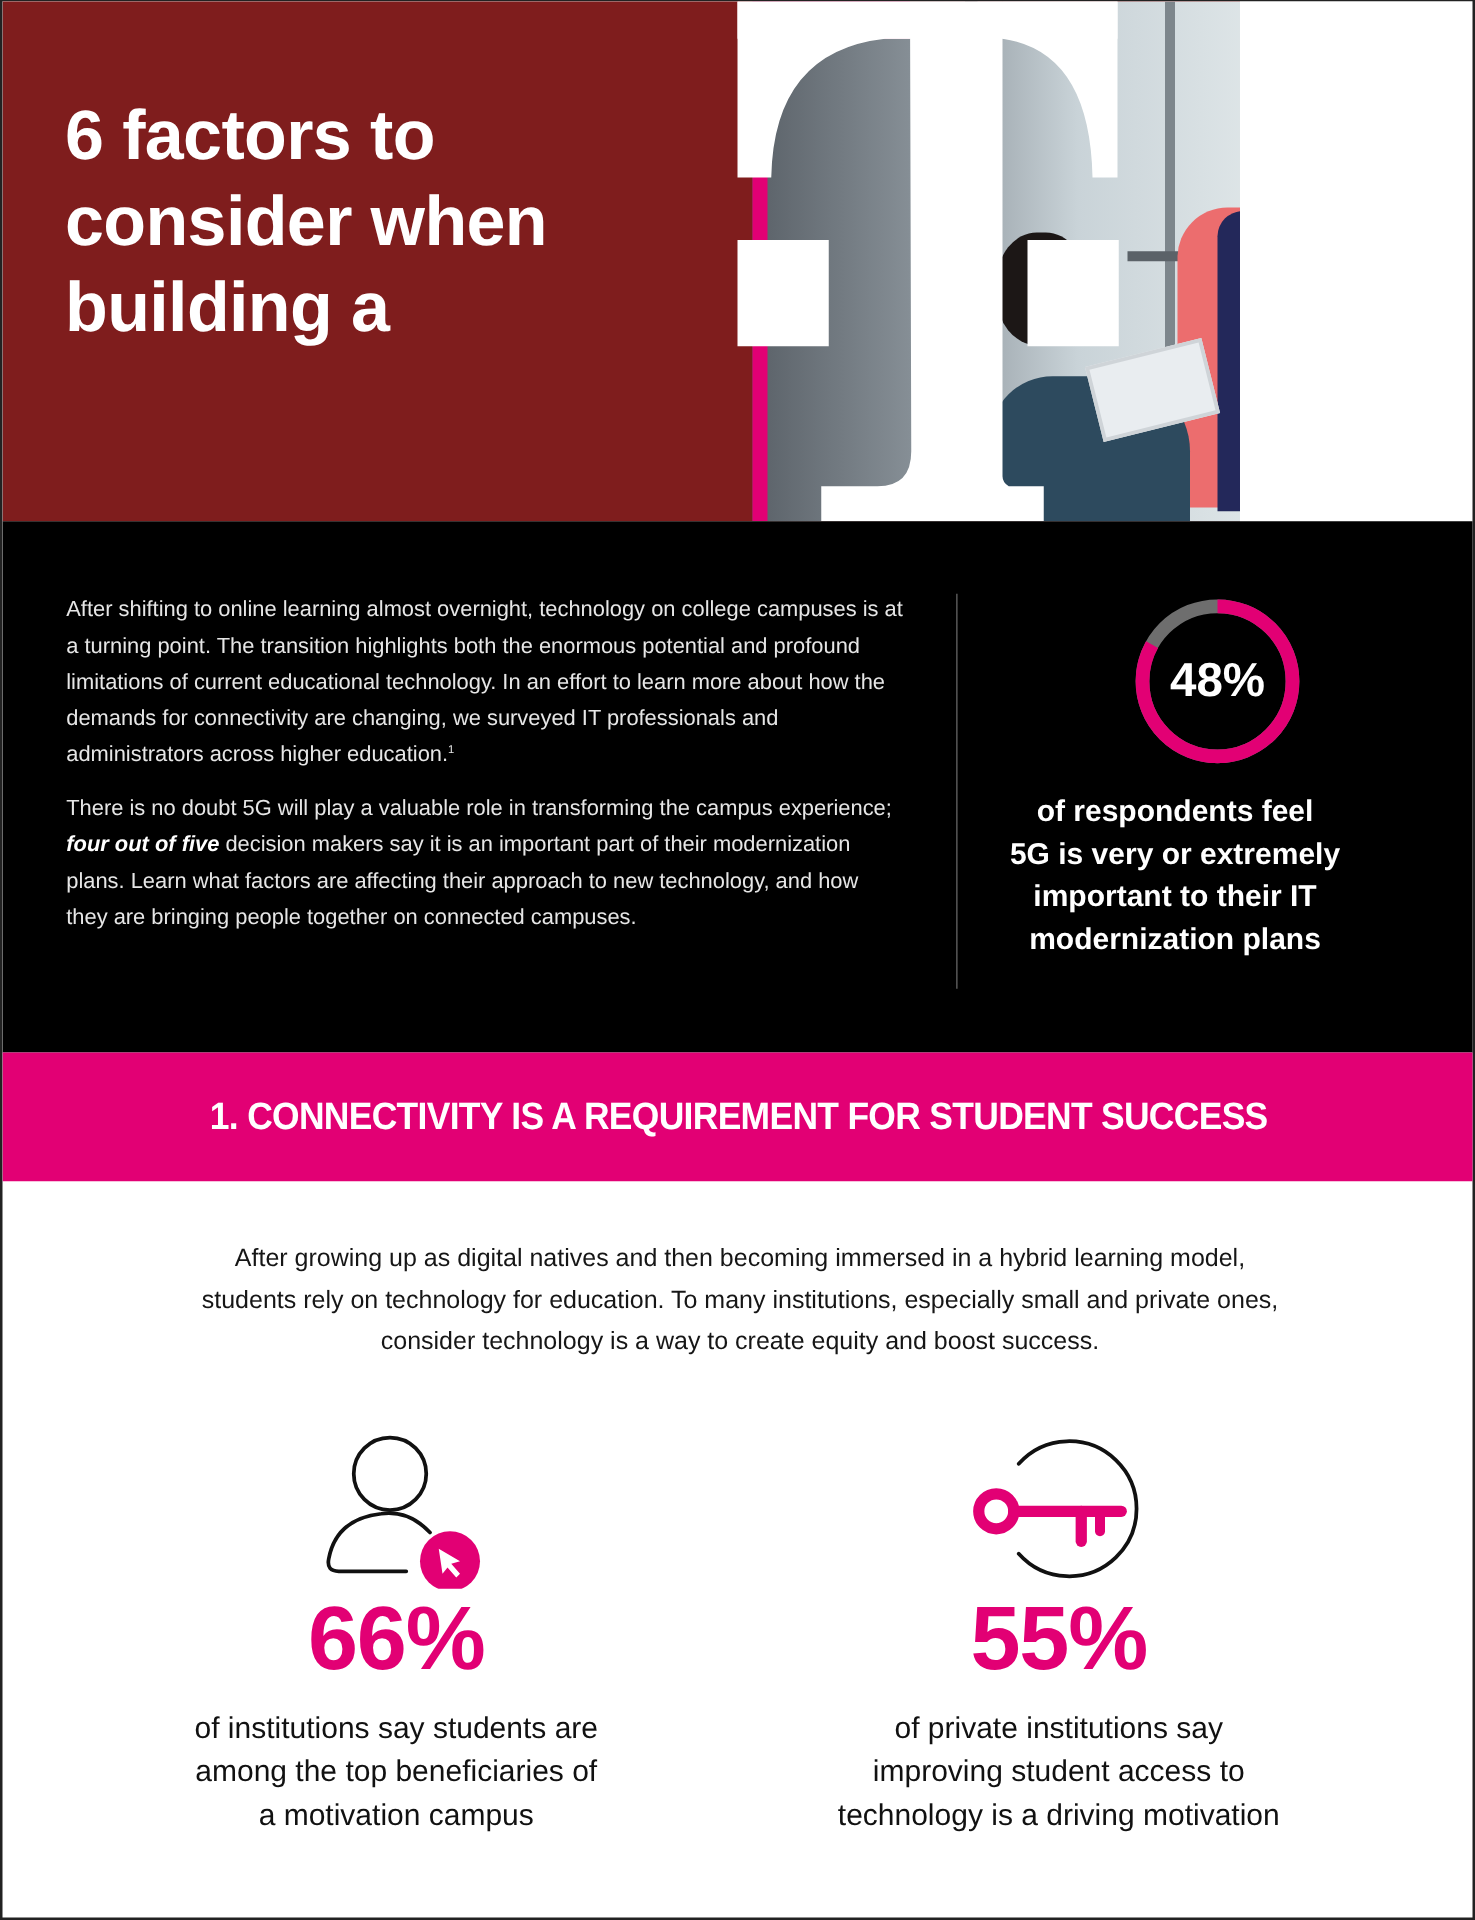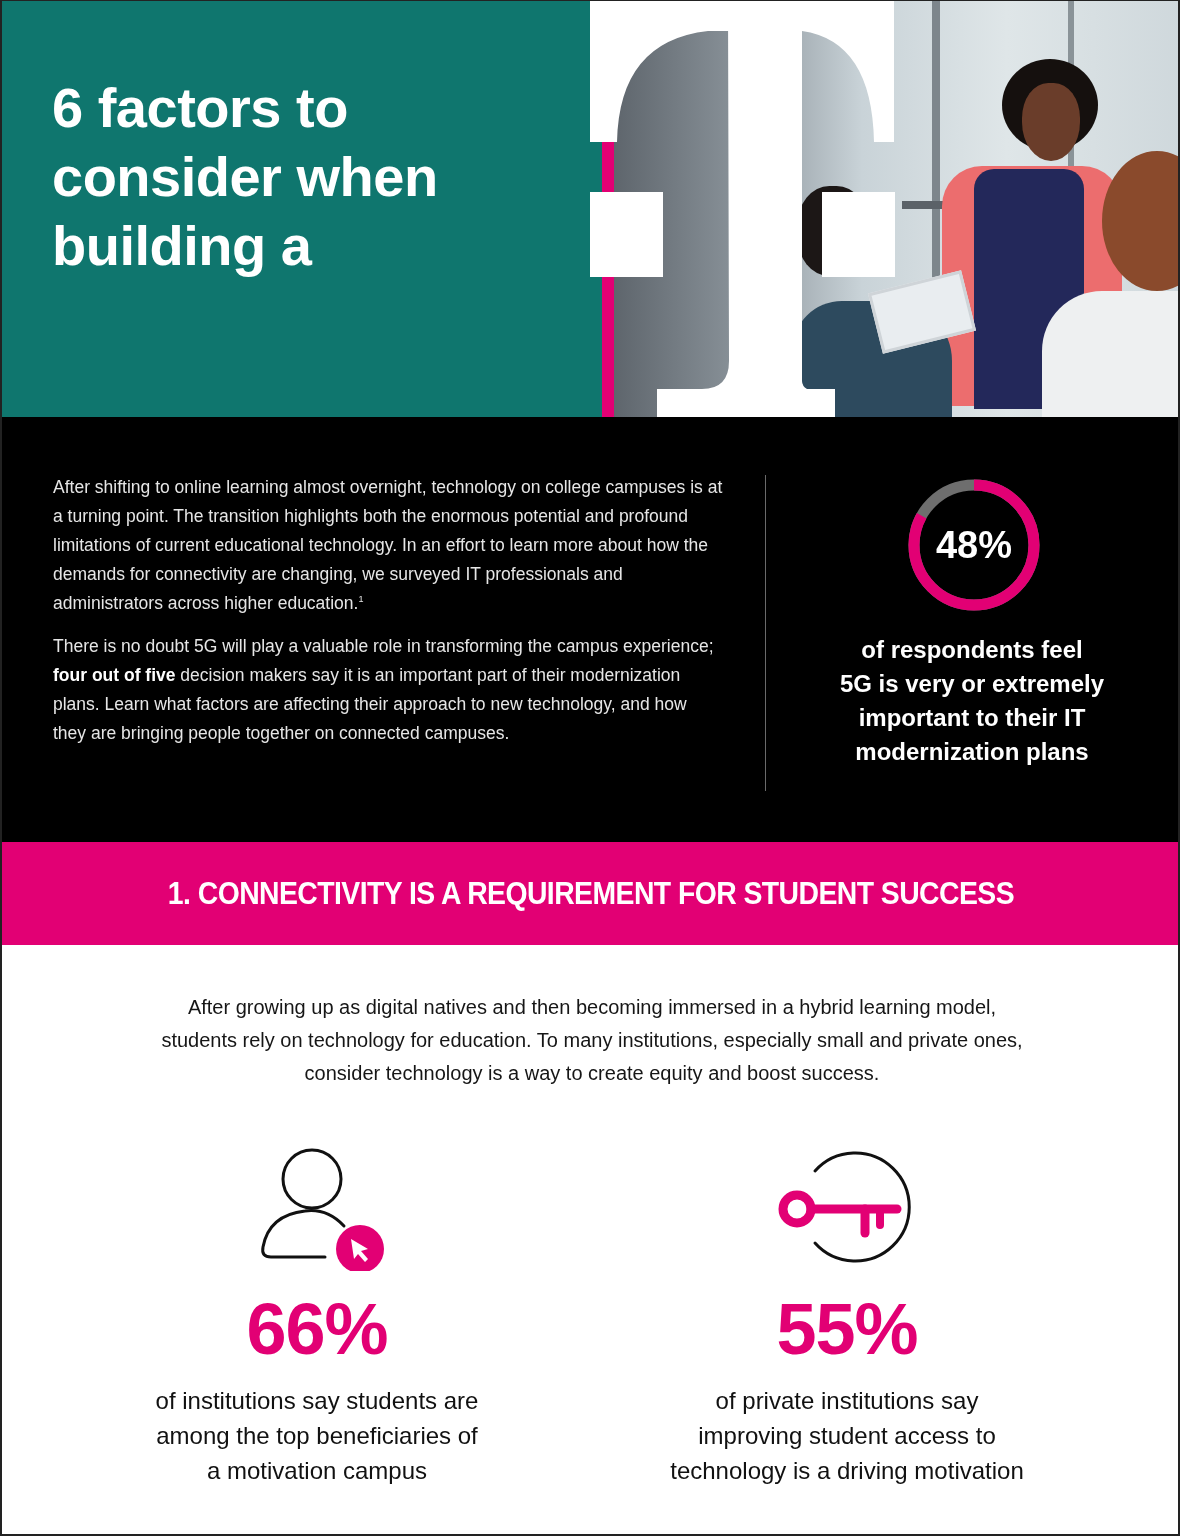--- a/index.html
+++ b/index.html
@@ -2,21 +2,21 @@
 <html><head>
 <meta charset="utf-8">
 <style>
   * { box-sizing: border-box; margin: 0; padding: 0; }
   html, body { width: 1180px; height: 1536px; background: #ffffff; overflow: hidden; }
   body { font-family: "Liberation Sans", "DejaVu Sans", sans-serif; position: relative; }
 
   .page { position: absolute; left: 0; top: 0; width: 1180px; height: 1536px; border: 2px solid #222; border-top: 1px solid #222; background: #fff; overflow: hidden; }
 
   
-  .hero { position: absolute; left: 0; top: 0; width: 1178px; height: 416px; background: #0f766e; overflow: hidden; }
+  .hero { position: absolute; left: 0; top: 0; width: 990px; height: 416px; background: #7f1d1d; overflow: hidden; }
   .hero-title { position: absolute; left: 50px; top: 72px; width: 560px; color: #fff; font-weight: 700; font-size: 56px; line-height: 69px; letter-spacing: -0.5px; }
   .photo { position: absolute; left: 600px; top: 0; width: 578px; height: 416px; overflow: hidden;
     background: linear-gradient(90deg, #5a6168 0%, #8c959c 25%, #c9d3d8 45%, #dfe6e8 70%, #cfd8dc 100%); }
   .photo .window-frame { position: absolute; top: 0; width: 10px; height: 416px; background: #3c4247; }
   .photo .window-h { position: absolute; left: 300px; top: 200px; width: 278px; height: 8px; background: #5b6268; }
   .photo .woman-hair { position: absolute; left: 400px; top: 58px; width: 96px; height: 92px; border-radius: 50%; background: #15100e; }
   .photo .woman-face { position: absolute; left: 420px; top: 82px; width: 58px; height: 78px; border-radius: 45% 45% 50% 50%; background: #6a3d2a; }
   .photo .woman-cardigan { position: absolute; left: 340px; top: 165px; width: 180px; height: 240px; border-radius: 40px 40px 0 0; background: #ec6d6e; }
   .photo .woman-blouse { position: absolute; left: 372px; top: 168px; width: 110px; height: 240px; border-radius: 20px 20px 0 0; background: #23285a; }
   .photo .tablet { position: absolute; left: 272px; top: 280px; width: 96px; height: 62px; background: #e9edf0; border: 3px solid #cfd4d8; transform: rotate(-14deg); }
@@ -25,39 +25,39 @@
   .photo .redhead-hair { position: absolute; left: 500px; top: 150px; width: 110px; height: 140px; border-radius: 50%; background: #8a4a2c; }
   .photo .redhead-shirt { position: absolute; left: 440px; top: 290px; width: 200px; height: 140px; border-radius: 60px 40px 0 0; background: #eef0f1; }
 
   
   .t-logo { position: absolute; left: 0; top: 0; width: 1178px; height: 416px; pointer-events: none; }
 
   
   .intro { position: absolute; left: 0; top: 416px; width: 1178px; height: 425px; background: #000; }
   .intro-text { position: absolute; left: 51px; top: 56px; width: 670px; color: #e6e6e6; font-size: 17.5px; line-height: 29px; }
   .intro-text p + p { margin-top: 14px; }
-  .intro-text strong { color: #fff; font-weight: 700; }
+  .intro-text strong { color: #fff; font-weight: 700; font-style: italic; }
   .intro-text sup { font-size: 9px; vertical-align: super; line-height: 0; }
   .intro-divider { position: absolute; left: 763px; top: 58px; width: 1px; height: 316px; background: #6a6a6a; }
   .donut-wrap { position: absolute; left: 902px; top: 474px; width: 140px; height: 140px; }
   .donut-wrap svg { width: 140px; height: 140px; }
   .donut-value { position: absolute; left: 0; top: 0; width: 140px; height: 140px; display: flex; align-items: center; justify-content: center; color: #fff; font-size: 38px; font-weight: 700; }
-  .donut-caption { position: absolute; left: 790px; top: 632px; width: 360px; color: #fff; font-weight: 700; font-size: 24px; line-height: 34px; text-align: center; }
+  .donut-caption { position: absolute; left: 758px; top: 632px; width: 360px; color: #fff; font-weight: 700; font-size: 24px; line-height: 34px; text-align: center; }
 
   
   .banner { position: absolute; left: 0; top: 841px; width: 1178px; height: 103px; background: #e20074; display: flex; align-items: center; justify-content: center; }
   .banner h2 { color: #fff; font-weight: 700; font-size: 30.5px; letter-spacing: -0.6px; transform: scaleX(0.93); white-space: nowrap; }
 
   .section-intro { position: absolute; left: 40px; top: 990px; width: 1100px; text-align: center; color: #161616; font-size: 20px; line-height: 33px; }
 
   .stat { position: absolute; text-align: center; }
   .stat-left { left: 90px; top: 1140px; width: 450px; }
   .stat-right { left: 610px; top: 1140px; width: 470px; }
   .stat-icon { display: block; margin: 0 auto; }
-  .stat-value { color: #e20074; font-weight: 700; font-size: 72px; line-height: 80px; margin-top: 18px; letter-spacing: -1px; }
+  .stat-value { color: #e20074; font-weight: 700; font-size: 72px; line-height: 80px; letter-spacing: -1px; }
   .stat-caption { color: #111; font-weight: 400; font-size: 24px; line-height: 35px; margin-top: 14px; }
 </style>
 </head>
 <body>
 
 <div class="page">
 
   <section class="hero">
     <h1 class="hero-title">
       <span style="display:block">6 factors to</span>

